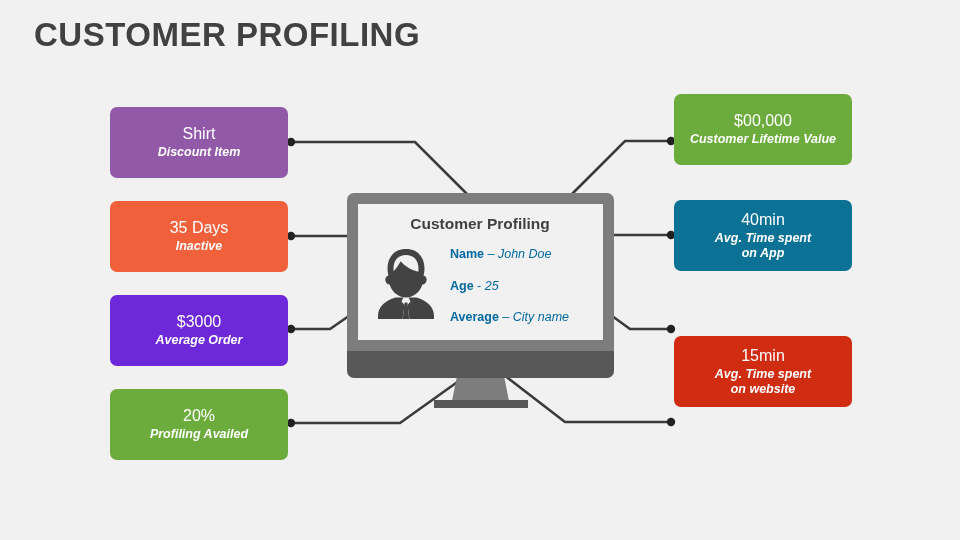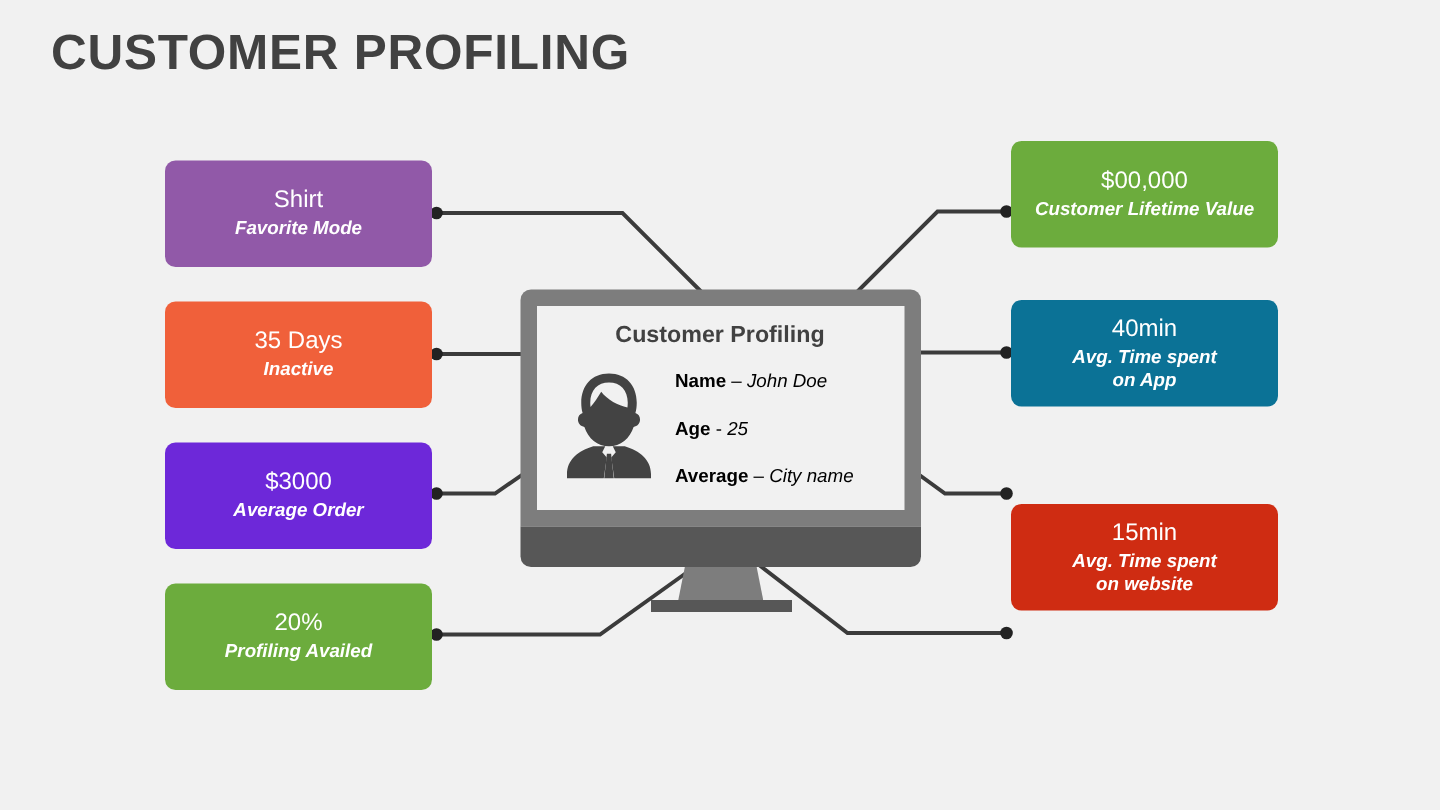--- a/index.html
+++ b/index.html
@@ -142,21 +142,21 @@
     height: 72px;
   }
   .profile-fields {
     position: absolute;
     left: 450px;
     top: 248px;
     width: 160px;
   }
   .profile-row {
     font-size: 12.5px;
-    color: #000000;
+    color: #0369a1;
     line-height: 1;
     margin-bottom: 19px;
     white-space: nowrap;
   }
   .profile-row .k {
     font-weight: bold;
   }
   .profile-row .v {
     font-style: italic;
   }
@@ -186,21 +186,21 @@
       <circle cx="291" cy="423" r="4.2"></circle>
       <circle cx="671" cy="141" r="4.2"></circle>
       <circle cx="671" cy="235" r="4.2"></circle>
       <circle cx="671" cy="329" r="4.2"></circle>
       <circle cx="671" cy="422" r="4.2"></circle>
     </g>
   </svg>
 
   <div class="card l1" style="background: rgb(145, 89, 168);">
     <div class="card-value">Shirt</div>
-    <div class="card-label" style="white-space: pre-line;">Favorite Mode</div>
+    <div class="card-label" style="white-space: pre-line;">Discount Item</div>
   </div>
   <div class="card l2" style="background: rgb(240, 96, 58);">
     <div class="card-value">35 Days</div>
     <div class="card-label" style="white-space: pre-line;">Inactive</div>
   </div>
   <div class="card l3" style="background: #6d28d9;">
     <div class="card-value">$3000</div>
     <div class="card-label" style="white-space: pre-line;">Average Order</div>
   </div>
   <div class="card l4" style="background: rgb(108, 172, 61);">

